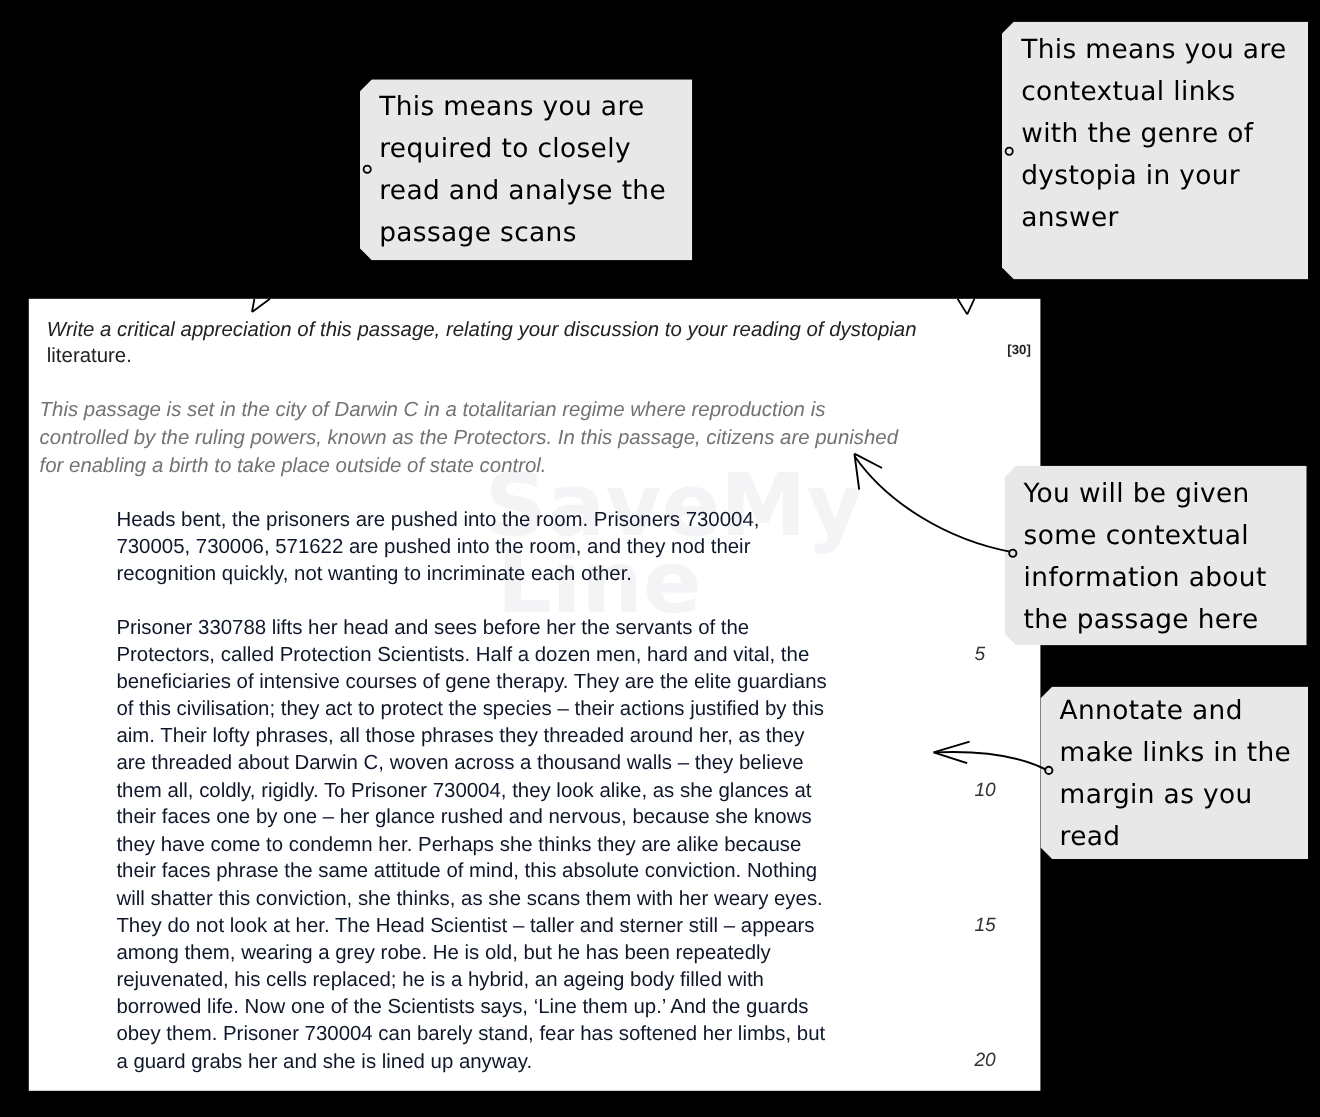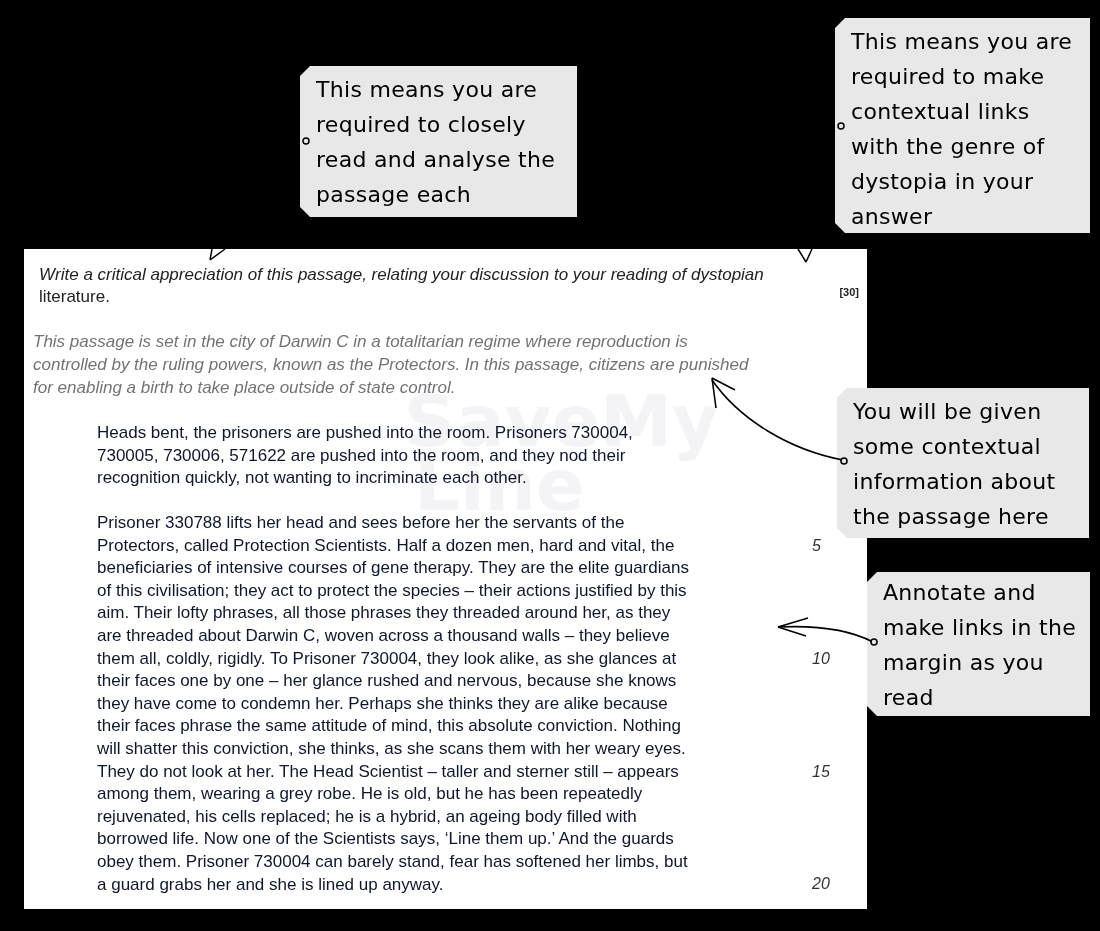--- a/index.html
+++ b/index.html
@@ -99,26 +99,25 @@
   <div class="lineno" style="top:288px">5</div>
   <div class="lineno" style="top:401px">10</div>
   <div class="lineno" style="top:514px">15</div>
   <div class="lineno" style="top:626px">20</div>
 </div>
 
 <div class="callout c1">
   <span class="ln">This means you are</span>
   <span class="ln">required to closely</span>
   <span class="ln">read and analyse the</span>
-  <span class="ln">passage each</span>
+  <span class="ln">passage scans</span>
 </div>
 
 <div class="callout c2">
   <span class="ln">This means you are</span>
-  <span class="ln">required to make</span>
   <span class="ln">contextual links</span>
   <span class="ln">with the genre of</span>
   <span class="ln">dystopia in your</span>
   <span class="ln">answer</span>
 </div>
 
 <div class="callout c3">
   <span class="ln">You will be given</span>
   <span class="ln">some contextual</span>
   <span class="ln">information about</span>

